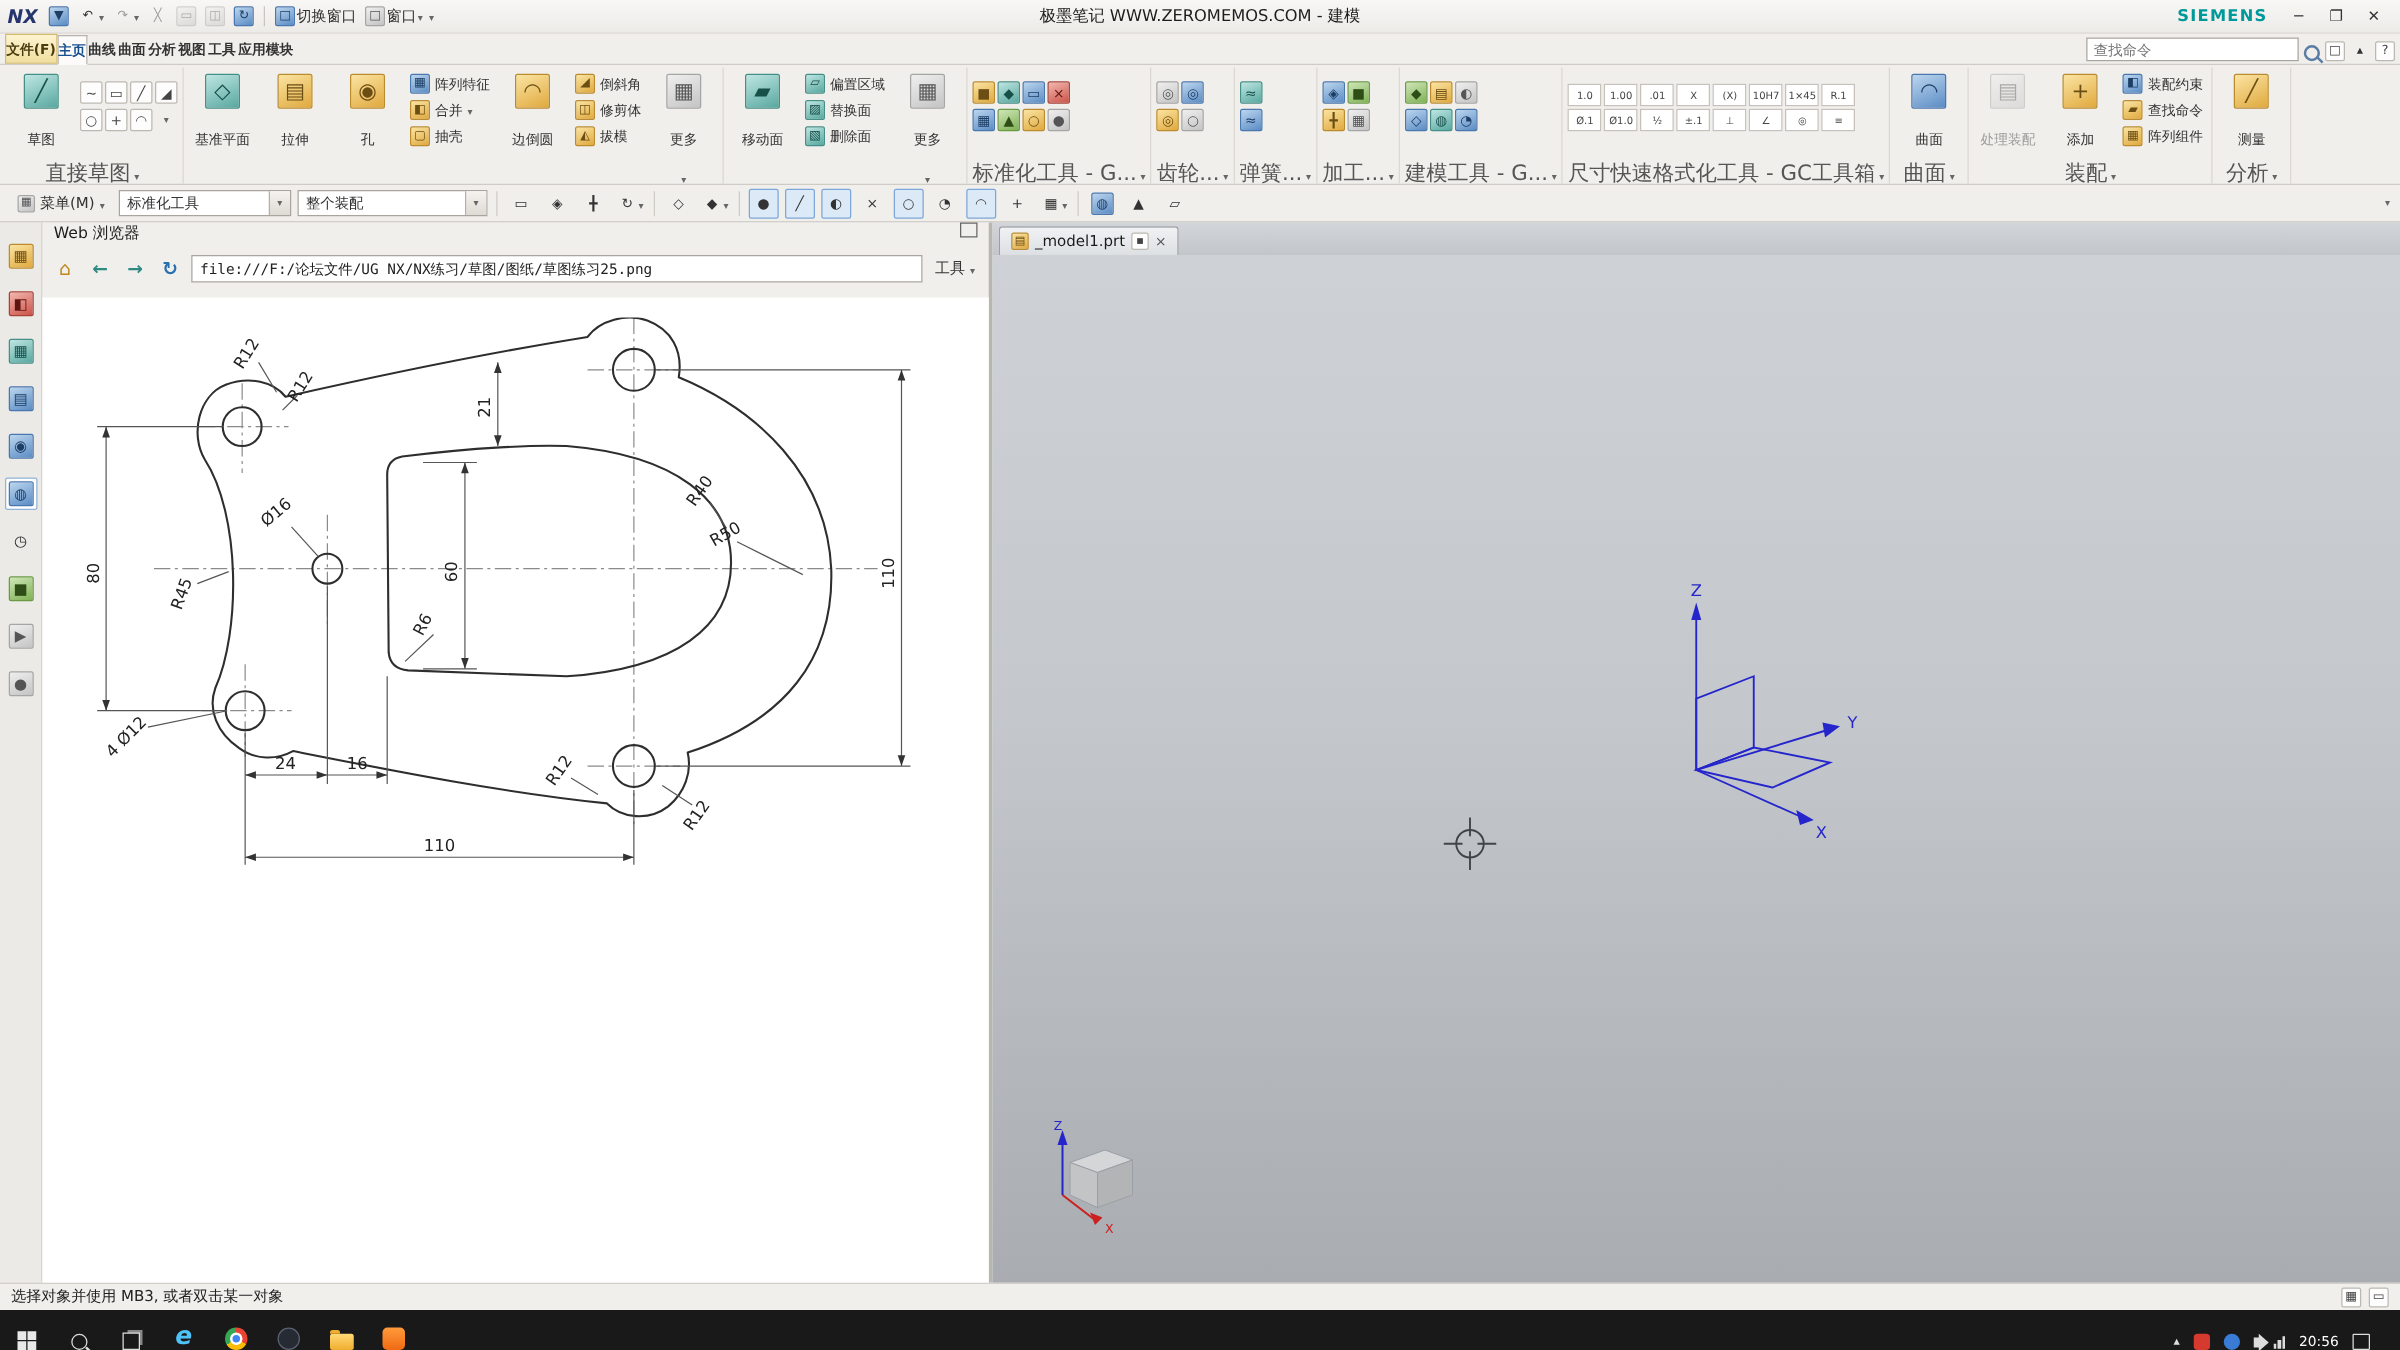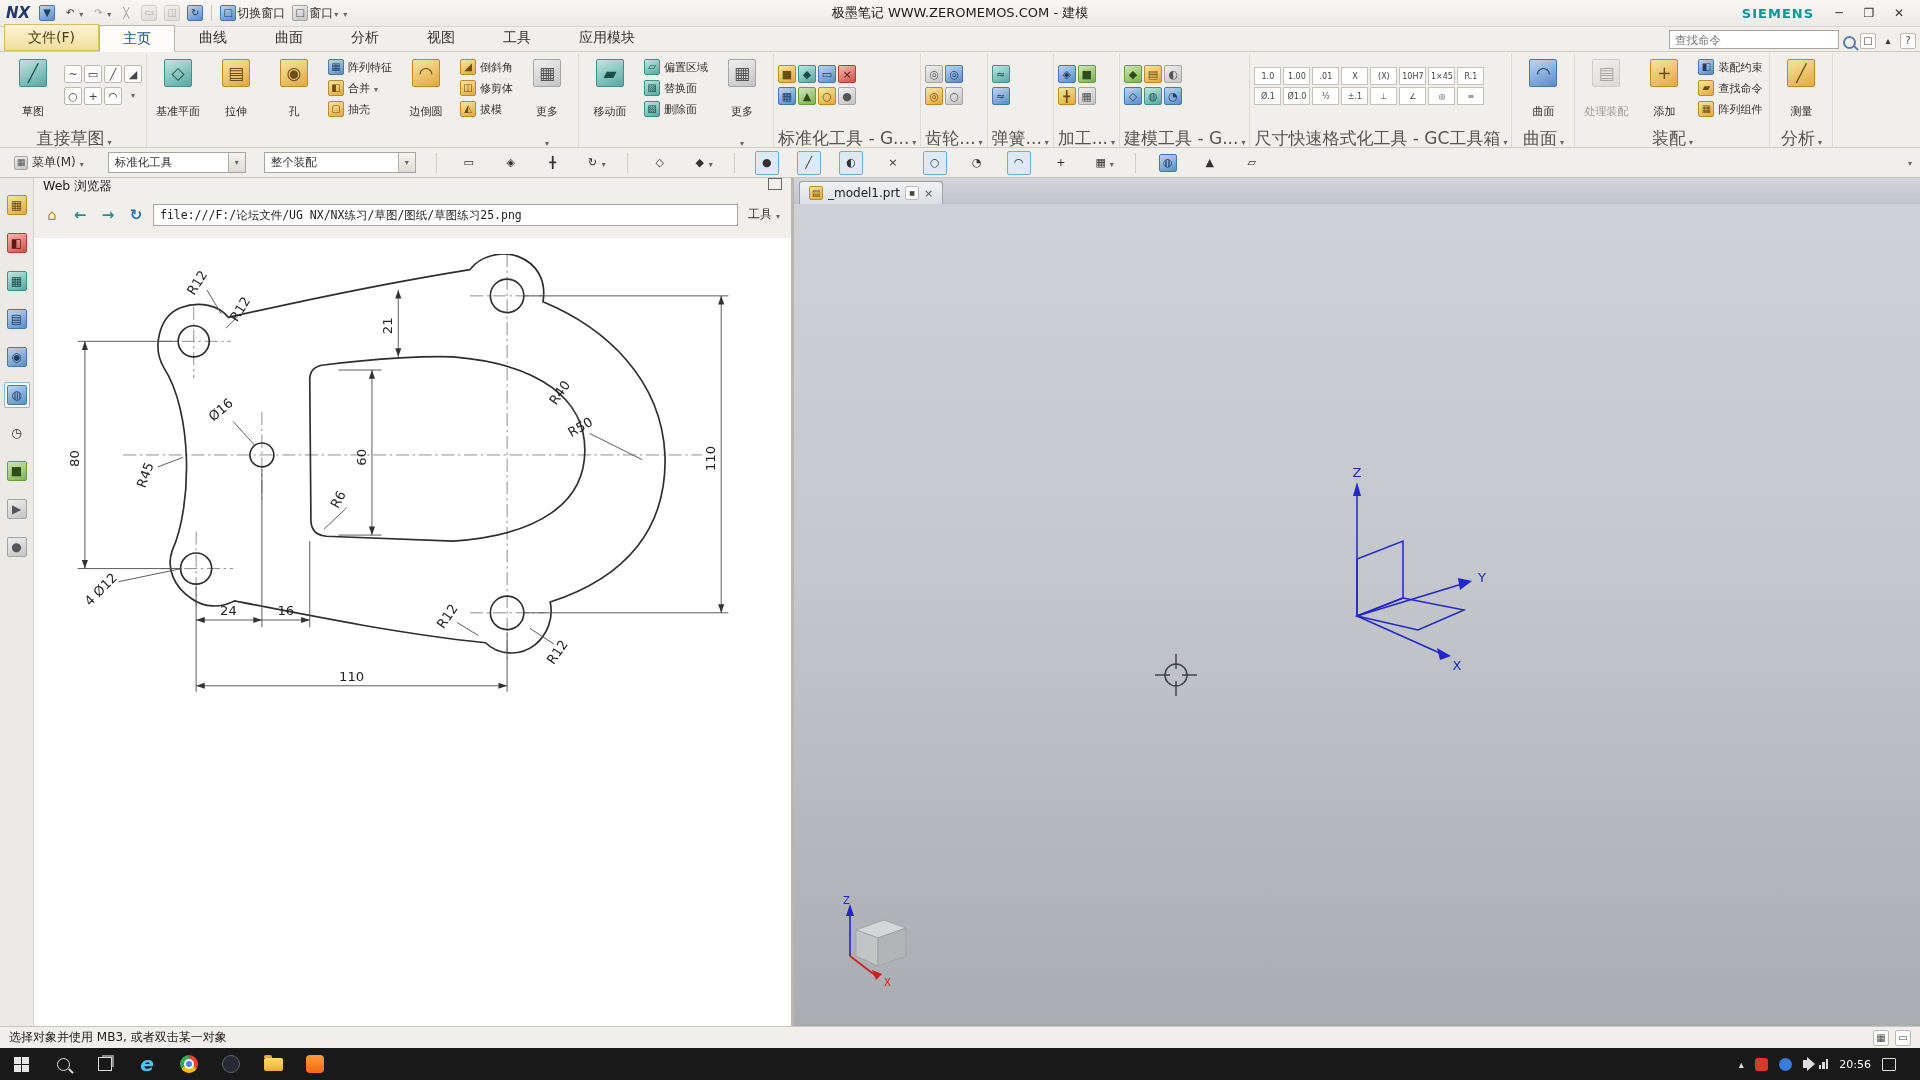--- a/index.html
+++ b/index.html
@@ -47,21 +47,21 @@
   .qbtn{display:flex;align-items:center;gap:1px;padding:1px 2px;border-radius:2px;}
   .qlabel{font-size:12px;color:#333;}
   .tb-right-cluster{margin-left:auto;display:flex;align-items:center;gap:10px;z-index:1;}
   .brand{color:#009999;font-weight:bold;letter-spacing:1px;font-size:13px;}
   .winctl{display:flex;}
   .winctl .wc{width:30px;height:22px;display:flex;align-items:center;justify-content:center;font-size:12px;color:#333;}
   .vsep{width:1px;height:16px;background:#c9c5bf;margin:0 3px;}
 
   
   .tabs-row{height:25px;display:flex;align-items:flex-end;background:#f1efec;padding:0 4px;position:relative;border-bottom:1px solid #cfcbc5;}
-  .rtab{padding:4px 23px 3px;font-size:14px;color:#333;border:1px solid transparent;}
+  .rtab{padding:4px 0 3px;font-size:11px;color:#333;border:1px solid transparent;font-weight:bold;}
   .rtab.file{background:linear-gradient(#fdf3d1,#f0df9e);border:1px solid #d6bd6e;color:#4a3c10;}
   .rtab.active{background:#fcfbfa;border:1px solid #b9b5ae;border-bottom-color:#fcfbfa;color:#17508e;margin-bottom:-1px;}
   .finder{margin-left:auto;display:flex;align-items:flex-end;gap:4px;margin-bottom:2px;}
   .finder input{width:170px;height:19px;border:1px solid #a9a49d;background:#fff;font-size:11.5px;padding:0 5px;font-family:inherit;}
   .mag{width:13px;height:13px;border:2px solid #5b7da5;border-radius:50%;position:relative;}
   .mag::after{content:"";position:absolute;width:6px;height:2px;background:#5b7da5;transform:rotate(45deg);right:-5px;bottom:-2px;}
 
   
   .ribbon{height:96px;background:#f1efec;display:flex;align-items:stretch;padding:2px 2px 0;border-bottom:1px solid #cfcbc5;overflow:hidden;}
   .rgroup{display:flex;flex-direction:column;padding:0 4px;border-right:1px solid #dcd8d2;flex:none;}
@@ -69,21 +69,21 @@
   .rgroup-name{height:17px;font-size:17px;color:#555;display:flex;align-items:center;justify-content:center;gap:3px;white-space:nowrap;}
   .bigbtn{width:54px;display:flex;flex-direction:column;align-items:center;gap:17px;padding:2px 1px;font-size:11px;color:#333;text-align:center;border-radius:2px;}
   .bigbtn .lbl{white-space:nowrap;}
   .stack{display:flex;flex-direction:column;gap:1px;}
   .sitem{display:flex;align-items:center;gap:4px;height:20px;font-size:11px;padding:0 3px;white-space:nowrap;border-radius:2px;}
   .igrid{display:grid;grid-template-rows:repeat(2,20px);grid-auto-flow:column;gap:2px;margin-top:8px;}
   .gcgrid{display:grid;grid-template-rows:repeat(2,18px);grid-auto-flow:column;gap:2px;margin-top:10px;}
   .dimic{min-width:27px;height:18px;font-size:8px;display:flex;align-items:center;justify-content:center;background:#fff;border:1px solid #c6c2bb;color:#444;padding:0 1px;}
 
   
-  .toolbar-row{height:30px;display:flex;align-items:center;gap:18px;padding:0 8px;background:#f1efec;border-bottom:1px solid #c9c5bf;}
+  .toolbar-row{height:30px;display:flex;align-items:center;gap:5px;padding:0 8px;background:#f1efec;border-bottom:1px solid #c9c5bf;}
   .menu-btn{display:flex;align-items:center;gap:4px;padding:3px 6px;font-size:12px;}
   .combo{height:21px;background:#fff;border:1px solid #a9a49d;display:flex;align-items:center;font-size:11.5px;}
   .combo .cbtext{padding:0 6px;flex:1;white-space:nowrap;}
   .combo .cbarrow{width:17px;align-self:stretch;background:linear-gradient(#f5f3f0,#dedad4);border-left:1px solid #b4afa8;display:flex;align-items:center;justify-content:center;}
   .tbtn{width:24px;height:24px;display:flex;align-items:center;justify-content:center;border-radius:2px;position:relative;}
   .tbtn.on{background:#dce9f7;border:1px solid #7da7d8;}
   .tsep{width:1px;height:20px;background:#cfcbc5;margin:0 2px;}
   .row-end{margin-left:auto;color:#666;font-size:9px;}
 
   
@@ -114,21 +114,21 @@
   .vp-canvas{flex:1;position:relative;background:linear-gradient(180deg,#ced2d6 0%,#c4c8cc 45%,#a9adb1 100%);}
   .wcs-triad{position:absolute;left:500px;top:260px;}
   .mini-triad{position:absolute;left:40px;top:690px;}
   .crosshair{position:absolute;left:359px;top:448px;}
 
   
   .status-bar{height:22px;background:#f1efec;border-top:1px solid #c9c5bf;display:flex;align-items:center;padding:0 9px;font-size:12px;color:#222;}
   .st-icons{margin-left:auto;display:flex;gap:6px;color:#777;}
 
   
-  .taskbar{height:32px;background:#191919;display:flex;align-items:center;color:#e8e8e8;}
+  .taskbar{height:32px;background:#191919;display:flex;align-items:flex-end;color:#e8e8e8;}
   .tb-btn{width:42px;display:flex;align-items:center;justify-content:center;}
   .win-logo{width:15px;height:15px;display:grid;grid-template-columns:7px 7px;grid-template-rows:7px 7px;gap:1px;}
   .win-logo span{background:#e8e8e8;}
   .tb-search{width:13px;height:13px;border:1.8px solid #ddd;border-radius:50%;position:relative;}
   .tb-search::after{content:"";position:absolute;width:6px;height:1.8px;background:#ddd;transform:rotate(45deg);right:-5px;bottom:-2px;}
   .tb-tv{width:14px;height:14px;border:1.5px solid #ddd;box-shadow:3px -3px 0 -1px #888;}
   .tb-edge{color:#4fc3f7;font-size:20px;font-weight:bold;font-style:italic;}
   .tb-edge::before{content:"e";}
   .tb-chrome{width:18px;height:18px;border-radius:50%;background:conic-gradient(#ea4335 0 33%,#fbbc05 0 66%,#34a853 0 100%);position:relative;}
   .tb-chrome::after{content:"";position:absolute;inset:4px;background:#4285f4;border:2px solid #fff;border-radius:50%;}

